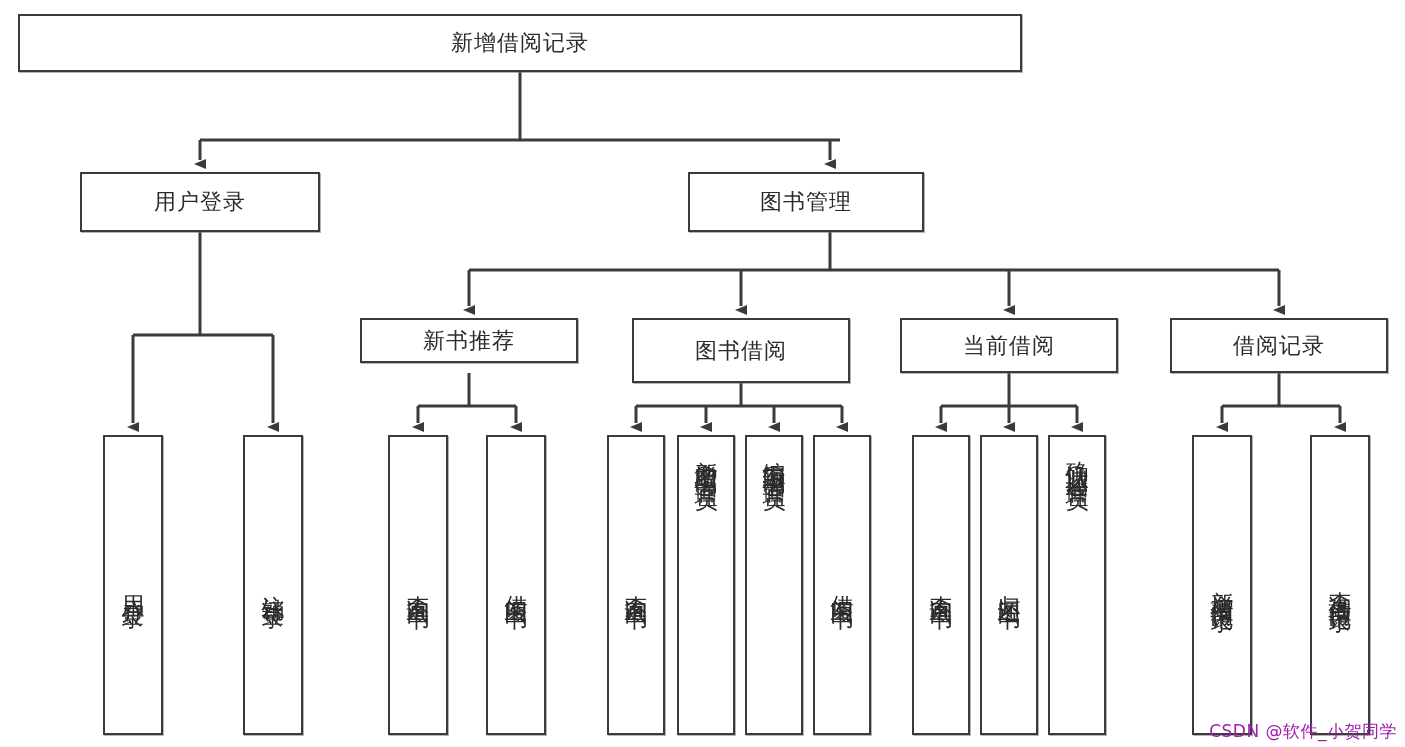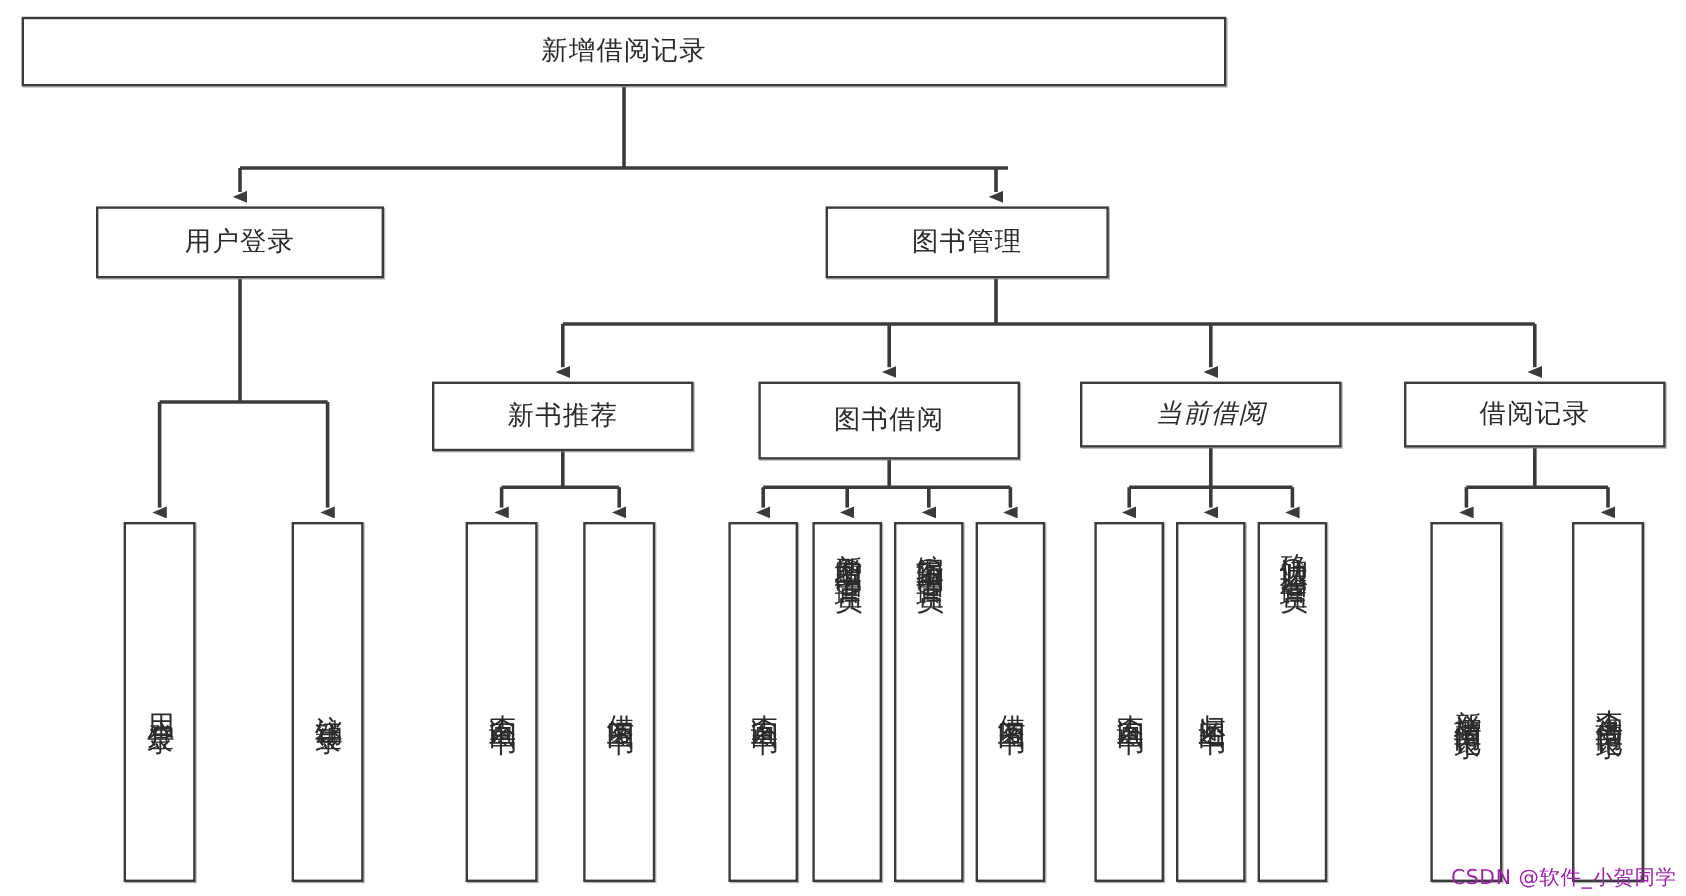--- a/index.html
+++ b/index.html
@@ -130,27 +130,27 @@
     <span class="lbl">新增借阅记录</span>
   </div>
 
   <div class="node horiz" style="left:80px;top:172px;width:240px;height:60px;">
     <span class="lbl">用户登录</span>
   </div>
   <div class="node horiz" style="left:688px;top:172px;width:236px;height:60px;">
     <span class="lbl">图书管理</span>
   </div>
 
-  <div class="node horiz" style="left:360px;top:318px;width:218px;height:58px;">
+  <div class="node horiz" style="left:360px;top:318px;width:218px;height:45px;">
     <span class="lbl">新书推荐</span>
   </div>
   <div class="node horiz" style="left:632px;top:318px;width:218px;height:65px;">
     <span class="lbl">图书借阅</span>
   </div>
-  <div class="node horiz" style="left:900px;top:318px;width:218px;height:55px;font-style:italic;">
+  <div class="node horiz" style="left:900px;top:318px;width:218px;height:55px;">
     <span class="lbl">当前借阅</span>
   </div>
   <div class="node horiz" style="left:1170px;top:318px;width:218px;height:55px;">
     <span class="lbl">借阅记录</span>
   </div>
 
   <div class="node vert centered" style="left:103px;top:435px;width:60px;height:300px;">
     <span class="lbl">用户登录</span>
   </div>
   <div class="node vert centered" style="left:243px;top:435px;width:60px;height:300px;">

